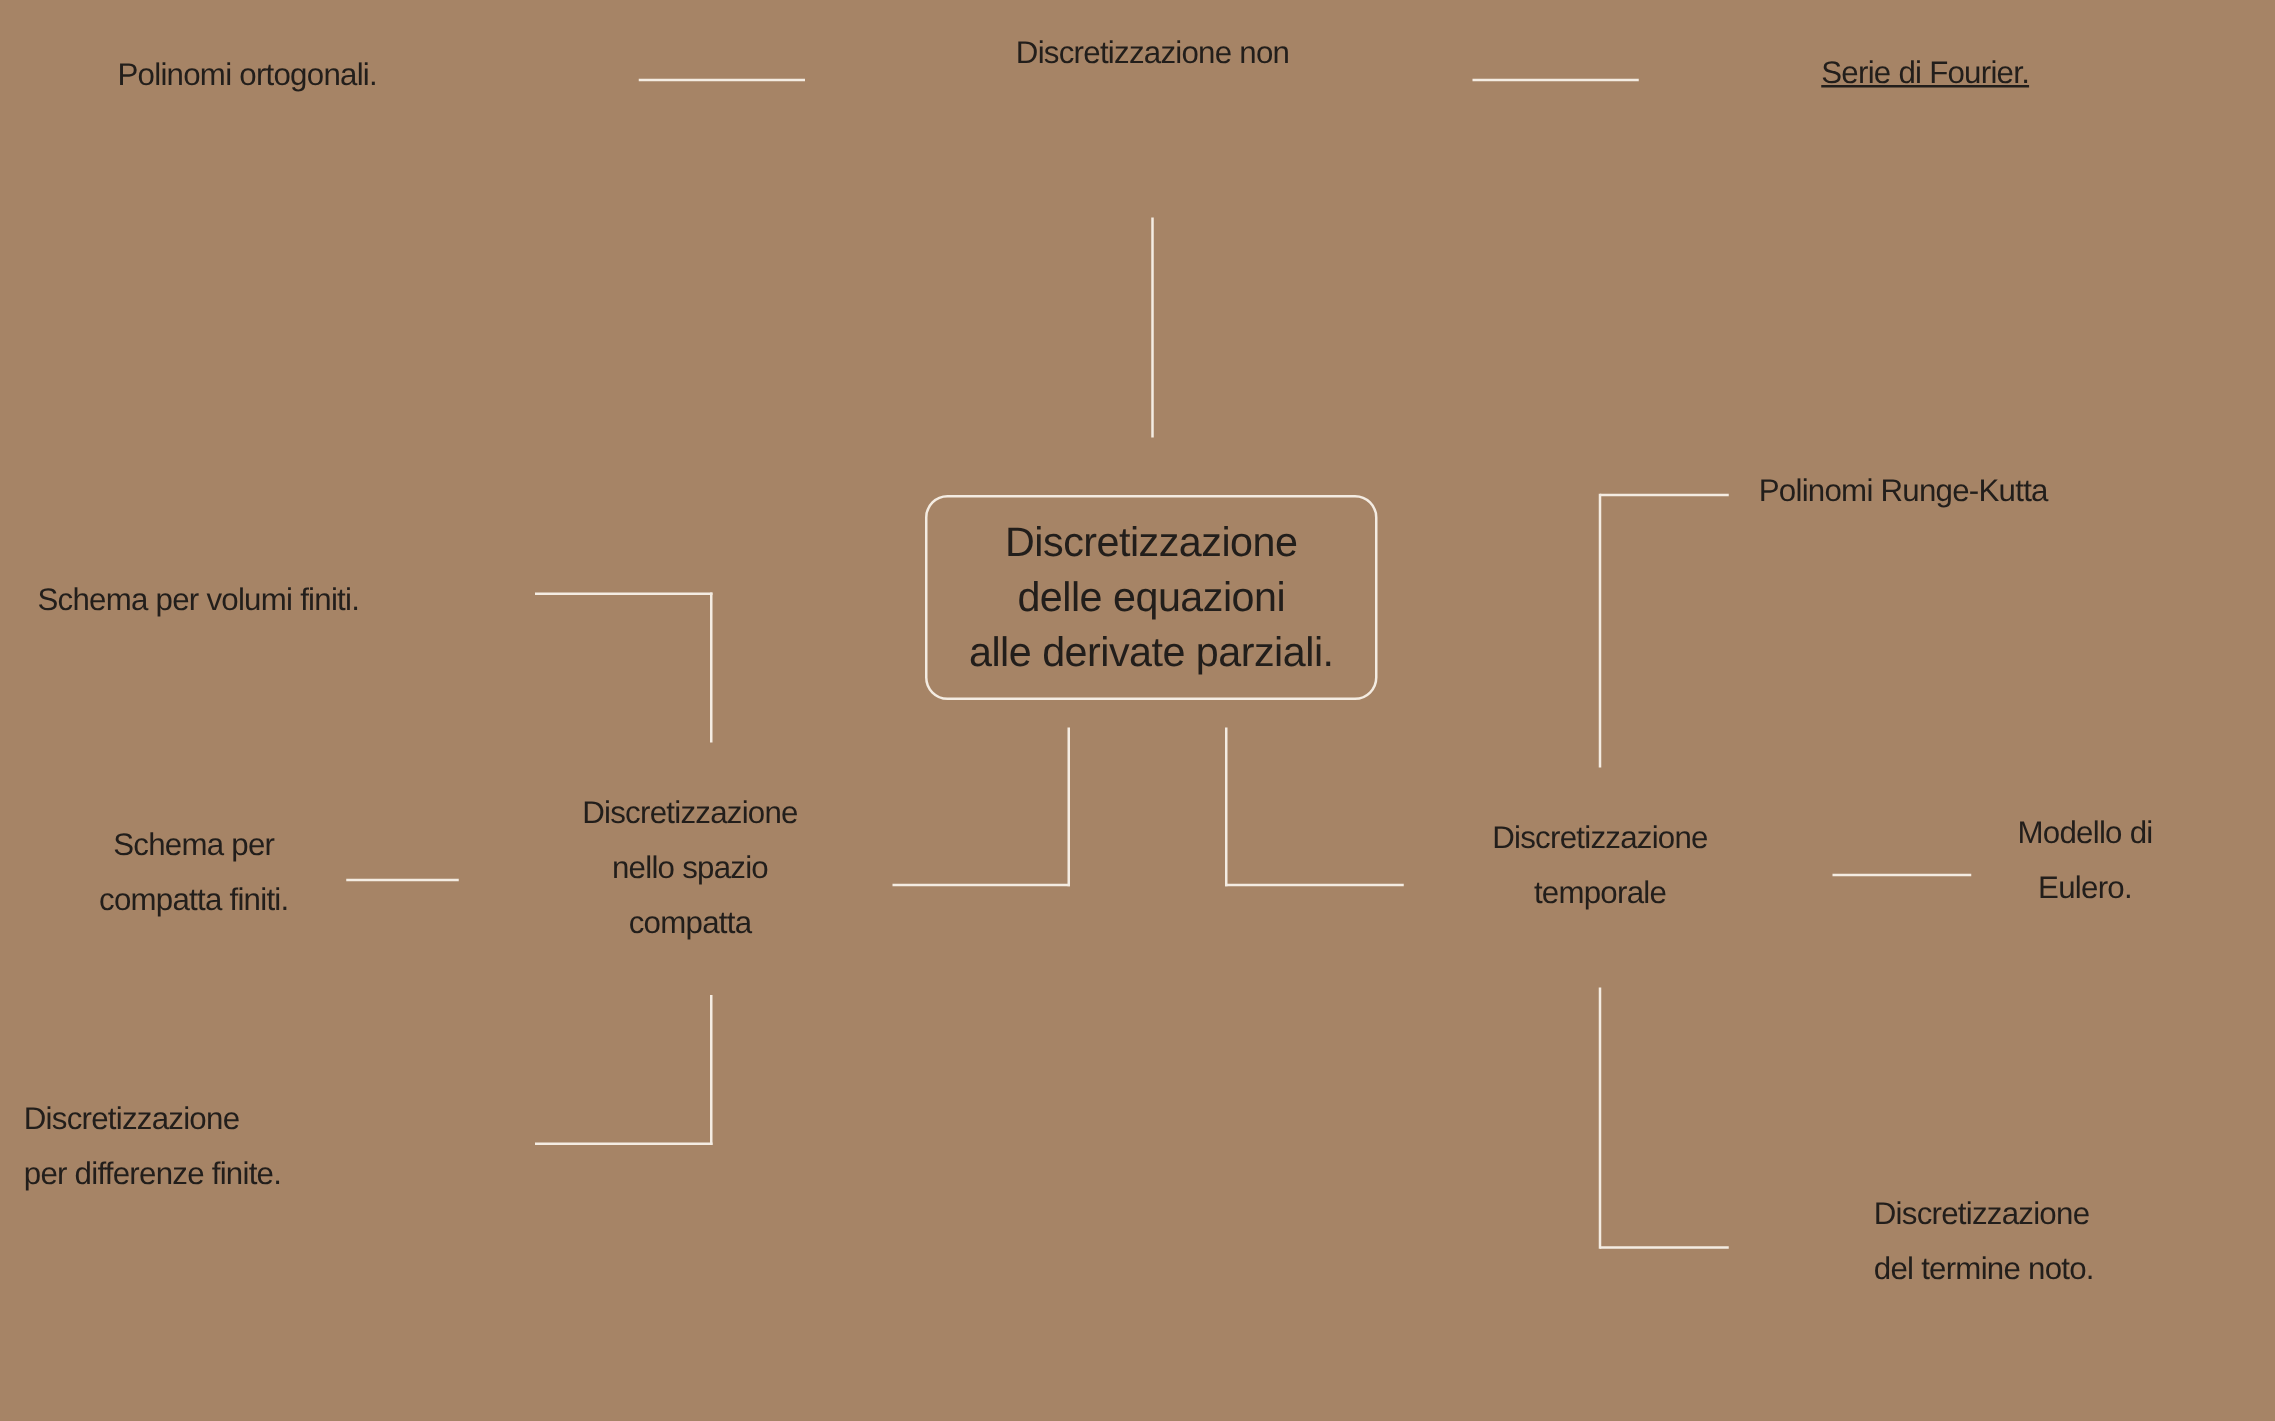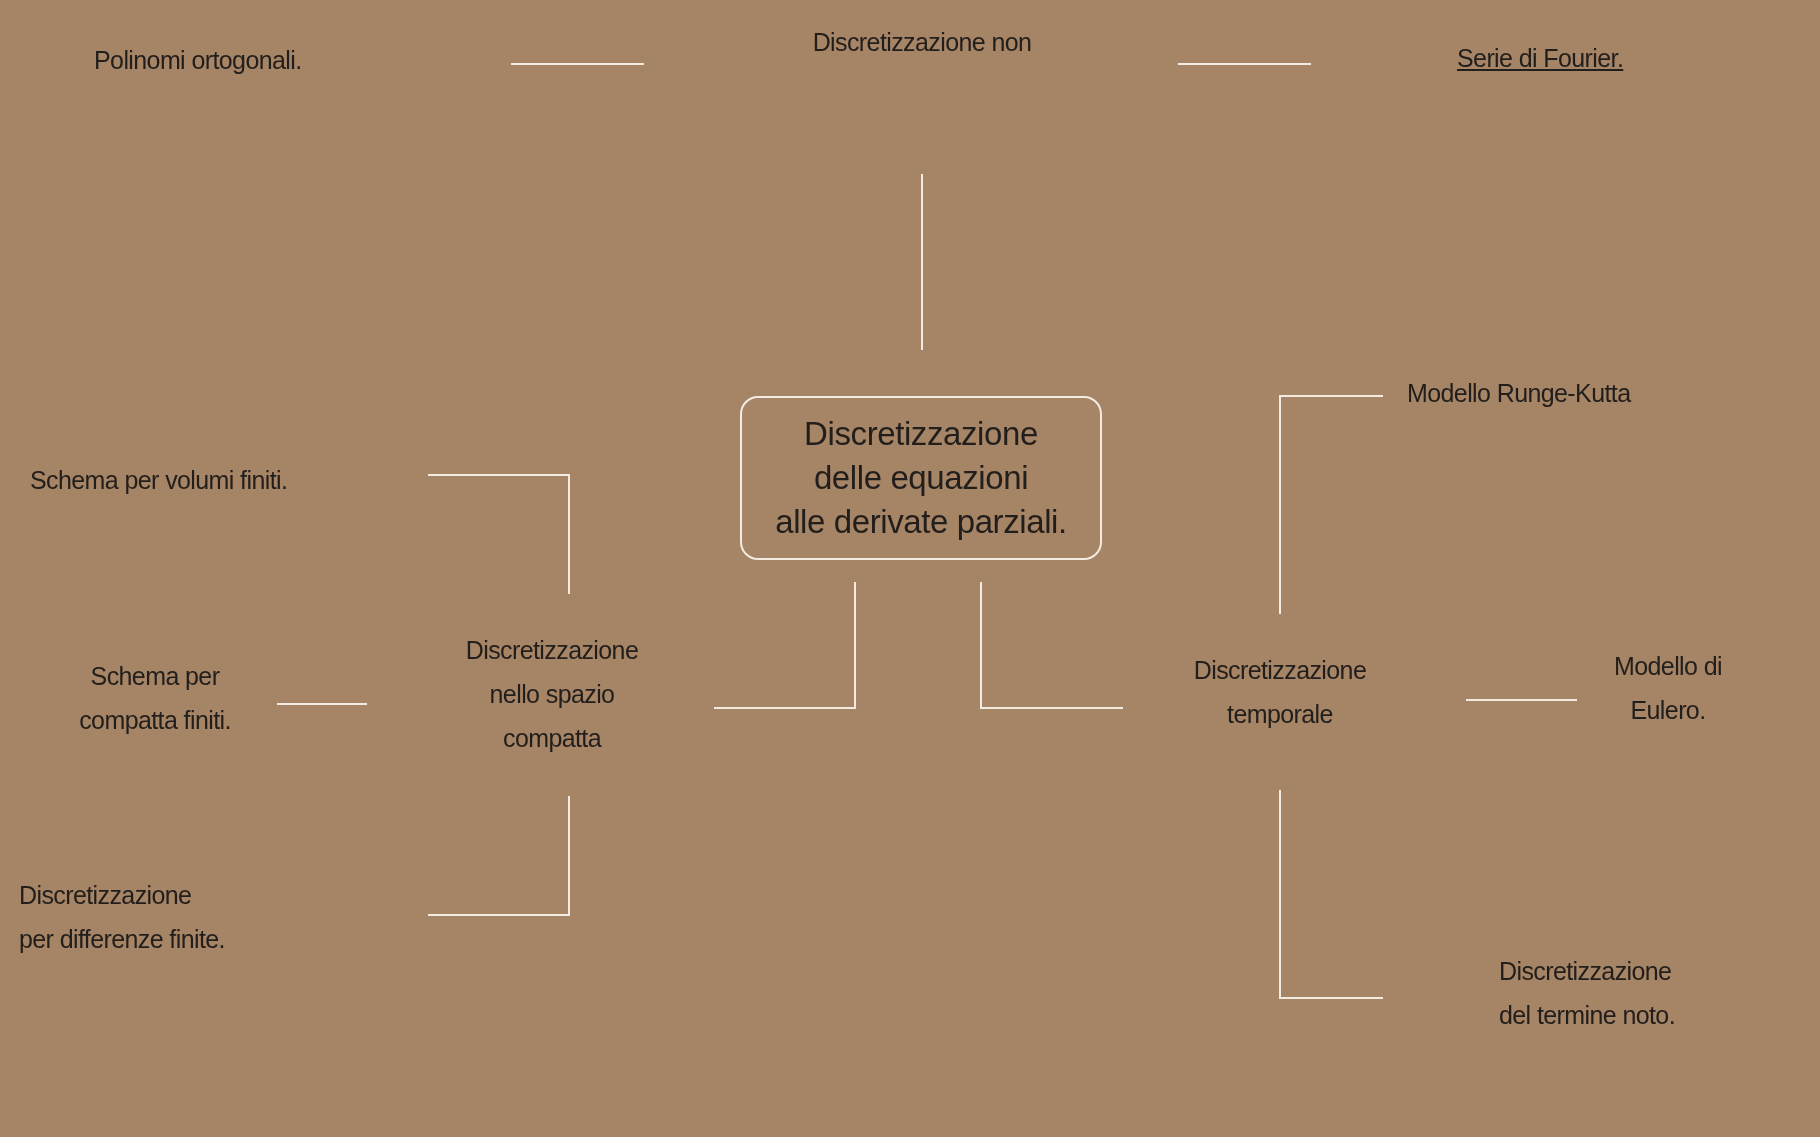--- a/index.html
+++ b/index.html
@@ -73,21 +73,21 @@
 <div class="line v" style="left:568px; top:474px; height:120px;"></div>
 <div class="line h" style="left:277px; top:703px; width:90px;"></div>
 <div class="line v" style="left:568px; top:796px; height:120px;"></div>
 <div class="line h" style="left:428px; top:914px; width:142px;"></div>
 
 <div class="node c" style="left:1280px; top:648px;">
   <span>Discretizzazione</span>
   <span>temporale</span>
 </div>
 <div class="node l" style="left:1407px; top:371px;">
-  <span>Modello Runge-Kutta</span>
+  <span>Polinomi Runge-Kutta</span>
 </div>
 <div class="node c" style="left:1668px; top:644px;">
   <span>Modello di</span>
   <span>Eulero.</span>
 </div>
 <div class="node l" style="left:1499px; top:949px;">
   <span>Discretizzazione</span>
   <span>del termine noto.</span>
 </div>
 <div class="line h" style="left:1280px; top:395px; width:103px;"></div>

